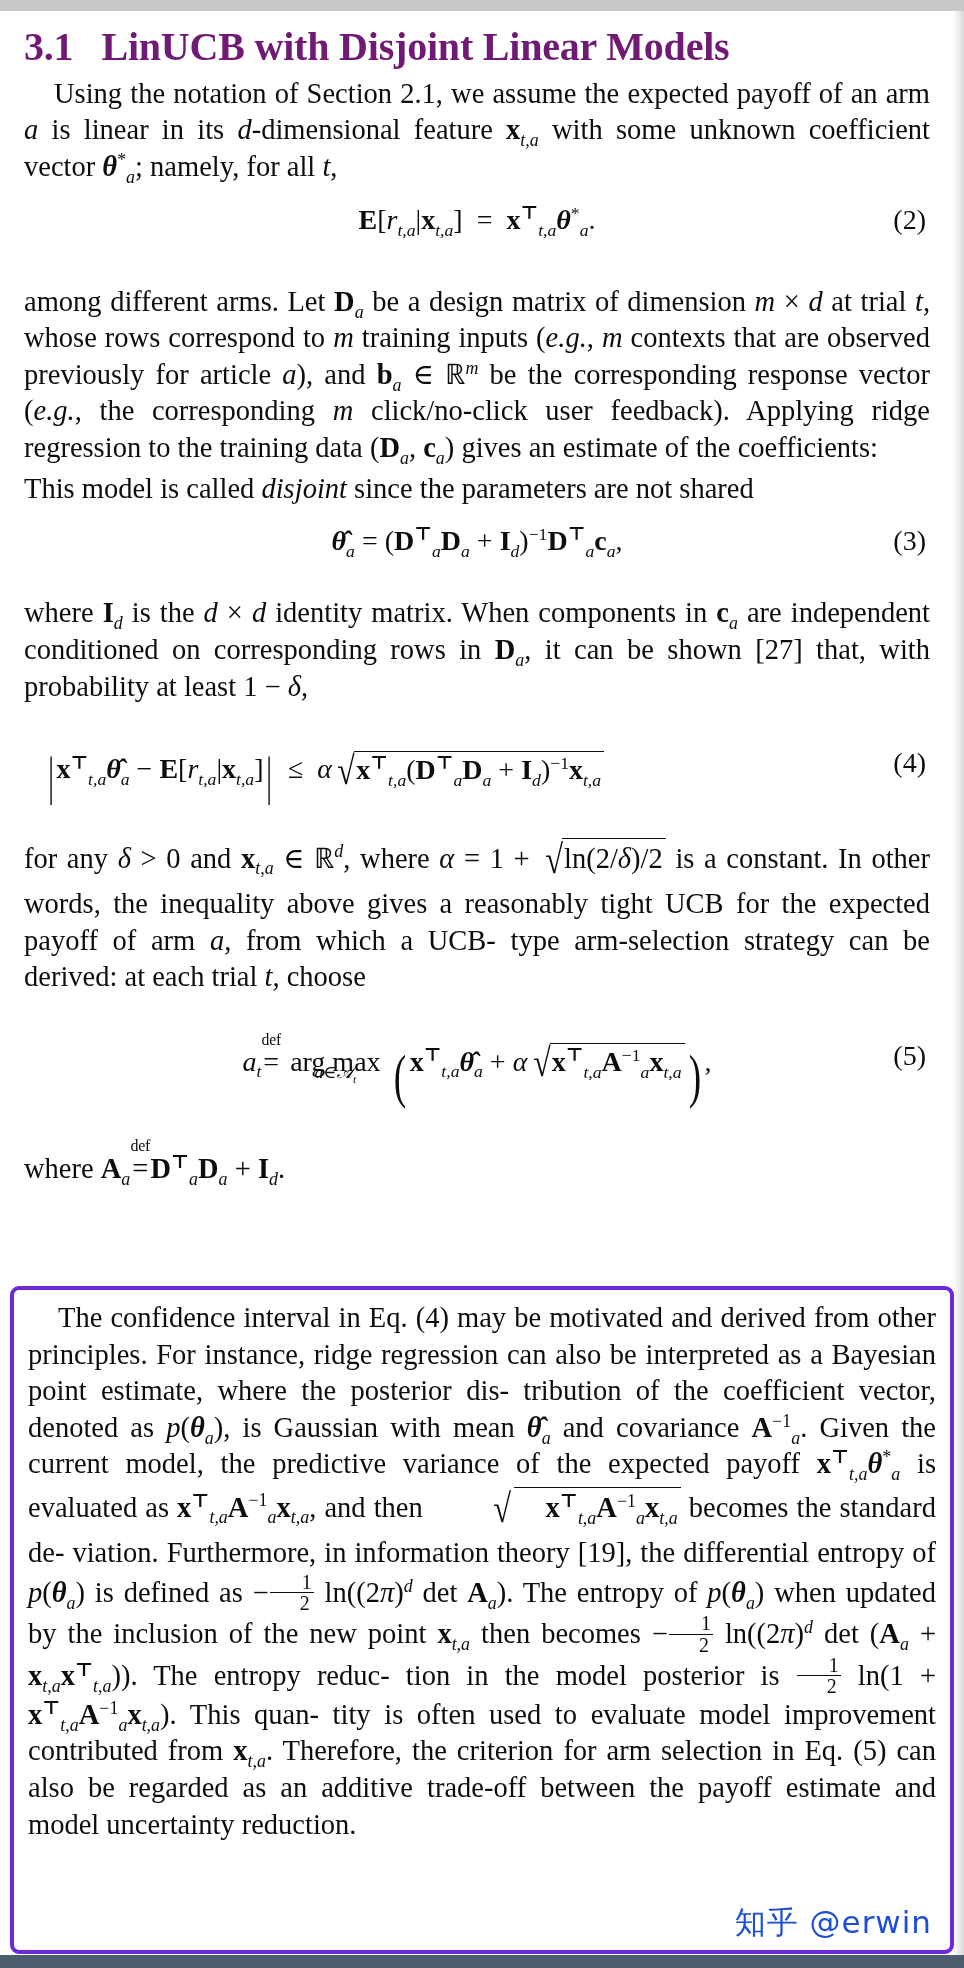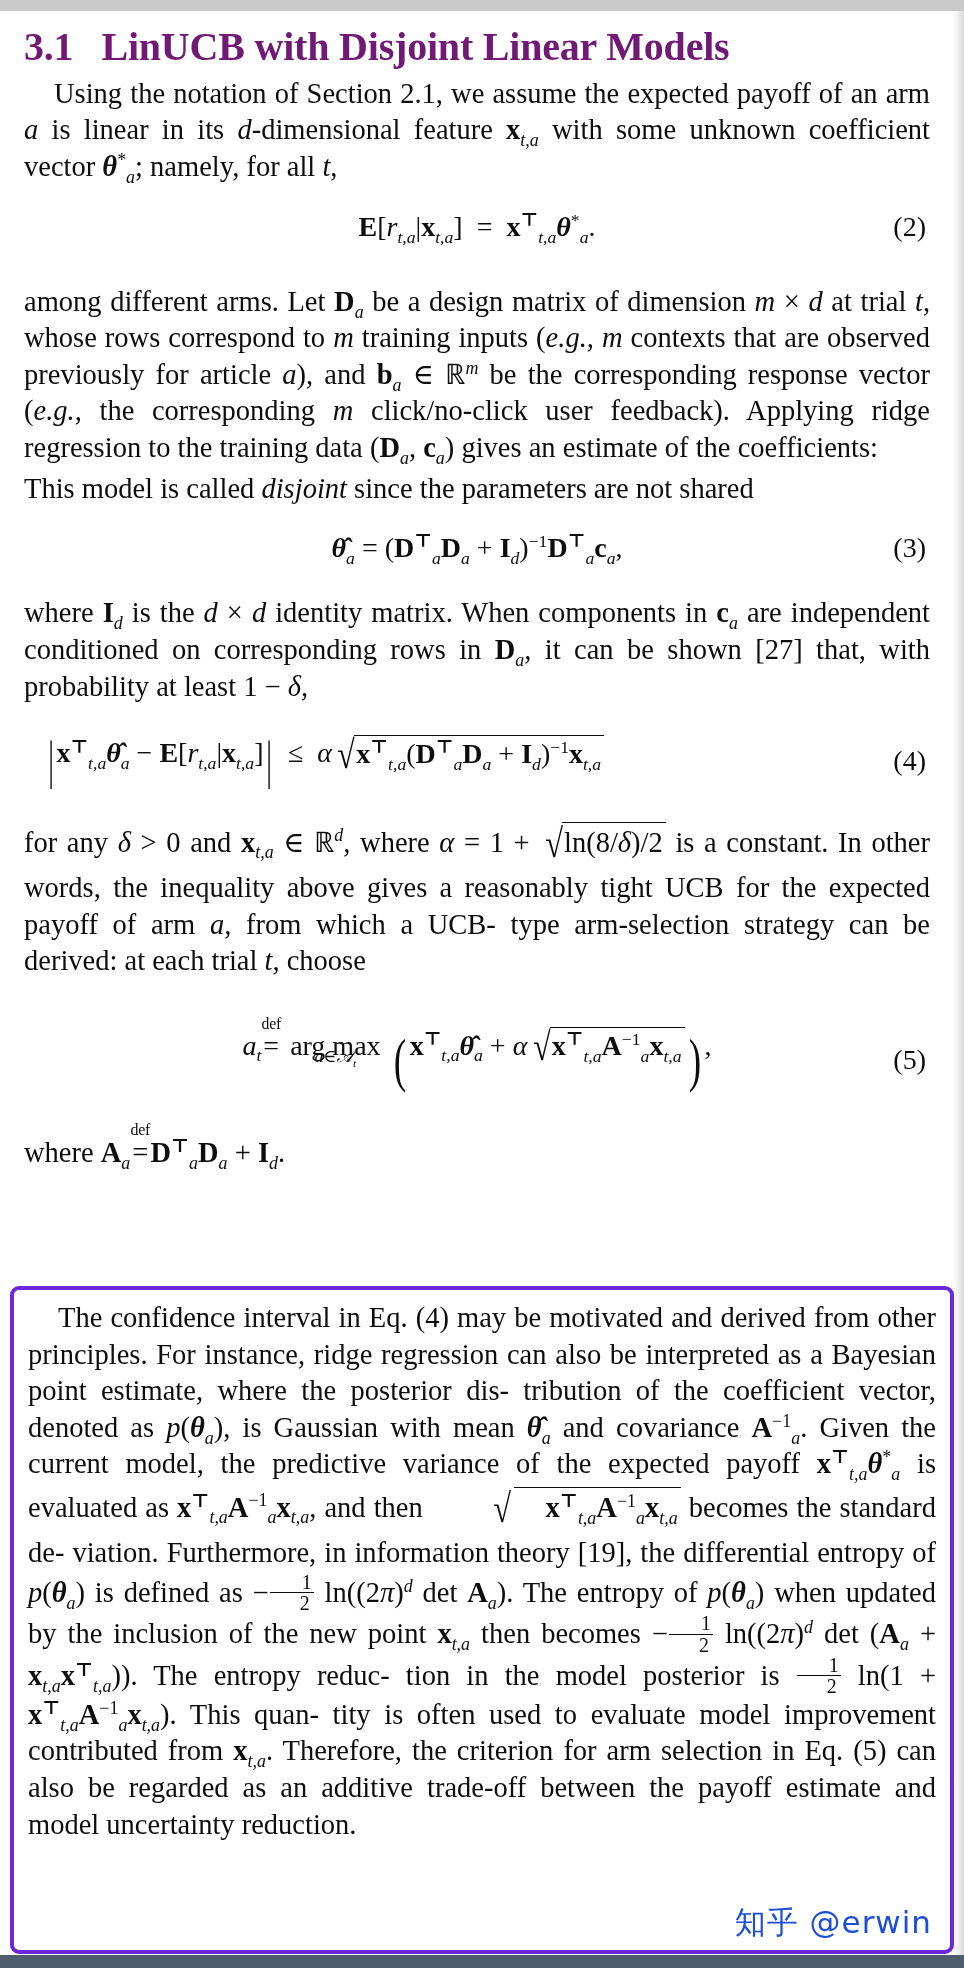--- a/index.html
+++ b/index.html
@@ -53,21 +53,20 @@
     margin: 4px 0 0 0;
     color: #0d0d0d;
     hyphens: none;
   }
   p.para.indent { text-indent: 30px; }
 
   
   .eq-row {
     position: relative;
     display: flex;
-    align-items: center;
     justify-content: center;
     margin: 18px 0 18px 0;
     min-height: 46px;
   }
   .eq-row .eq-body {
     font-size: 28px;
     white-space: nowrap;
     color: #0d0d0d;
   }
   .eq-row .eq-tag {
@@ -221,30 +220,30 @@
       </span>
       <span class="eq-tag">(3)</span>
     </div>
 
     <p class="para">
       <span>where </span><span class="mb">I</span><sub>d</sub><span> is the </span><span class="mi">d</span> × <span class="mi">d</span><span> identity matrix. When components in </span><span class="mb">c</span><sub>a</sub><span> are</span>
       <span>independent conditioned on corresponding rows in </span><span class="mb">D</span><sub>a</sub><span>, it can be</span>
       <span>shown [27] that, with probability at least </span>1 − <span class="mi">δ</span>,
     </p>
 
-    <div class="eq-row" style="margin-top:26px;margin-bottom:28px;justify-content:flex-start;padding-left:22px;">
+    <div class="eq-row" style="margin-top:42px;margin-bottom:28px;justify-content:flex-start;padding-left:22px;">
       <span class="eq-body">
         <span class="absbar">|</span><span class="mb">x</span><sup class="transp">⊤</sup><sub>t,a</sub><span class="mbi">θ̂</span><sub>a</sub> − <span class="mb">E</span>[<span class="mi">r</span><sub>t,a</sub>|<span class="mb">x</span><sub>t,a</sub>]<span class="absbar">|</span>
         &nbsp;≤&nbsp; <span class="mi">α</span><span class="sqrt"><span class="rad">√</span><span class="rand"><span class="mb">x</span><sup class="transp">⊤</sup><sub>t,a</sub>(<span class="mb">D</span><sup class="transp">⊤</sup><sub>a</sub><span class="mb">D</span><sub>a</sub> + <span class="mb">I</span><sub>d</sub>)<sup class="up">−1</sup><span class="mb">x</span><sub>t,a</sub></span></span>
       </span>
       <span class="eq-tag">(4)</span>
     </div>
 
     <p class="para">
-      <span>for any </span><span class="mi">δ</span> &gt; 0<span> and </span><span class="mb">x</span><sub>t,a</sub> ∈ <span class="bb">ℝ</span><sup>d</sup><span>, where </span><span class="mi">α</span> = 1 + <span class="sqrt"><span class="rad">√</span><span class="rand"><span class="up">ln(8/</span><span class="mi">δ</span><span class="up">)/2</span></span></span><span> is a</span>
+      <span>for any </span><span class="mi">δ</span> &gt; 0<span> and </span><span class="mb">x</span><sub>t,a</sub> ∈ <span class="bb">ℝ</span><sup>d</sup><span>, where </span><span class="mi">α</span> = 1 + <span class="sqrt"><span class="rad">√</span><span class="rand"><span class="up">ln(2/</span><span class="mi">δ</span><span class="up">)/2</span></span></span><span> is a</span>
       <span>constant.  In other words, the inequality above gives a reasonably</span>
       <span>tight UCB for the expected payoff of arm </span><span class="mi">a</span><span>, from which a UCB-</span>
       <span>type arm-selection strategy can be derived: at each trial </span><span class="mi">t</span><span>, choose</span>
     </p>
 
     <div class="eq-row" style="margin-top:44px;margin-bottom:40px;">
       <span class="eq-body">
         <span class="mi">a</span><sub>t</sub><span class="defeq"><span class="lbl">def</span>=</span> <span class="argmax">arg&nbsp;max<span class="sublim"><span class="mi">a</span>∈<span class="mi">𝒜</span><sub>t</sub></span></span>
         <span class="bigpar">(</span><span class="mb">x</span><sup class="transp">⊤</sup><sub>t,a</sub><span class="mbi">θ̂</span><sub>a</sub> + <span class="mi">α</span><span class="sqrt"><span class="rad">√</span><span class="rand"><span class="mb">x</span><sup class="transp">⊤</sup><sub>t,a</sub><span class="mb">A</span><sup class="up">−1</sup><sub>a</sub><span class="mb">x</span><sub>t,a</sub></span></span><span class="bigpar">)</span>,
       </span>

